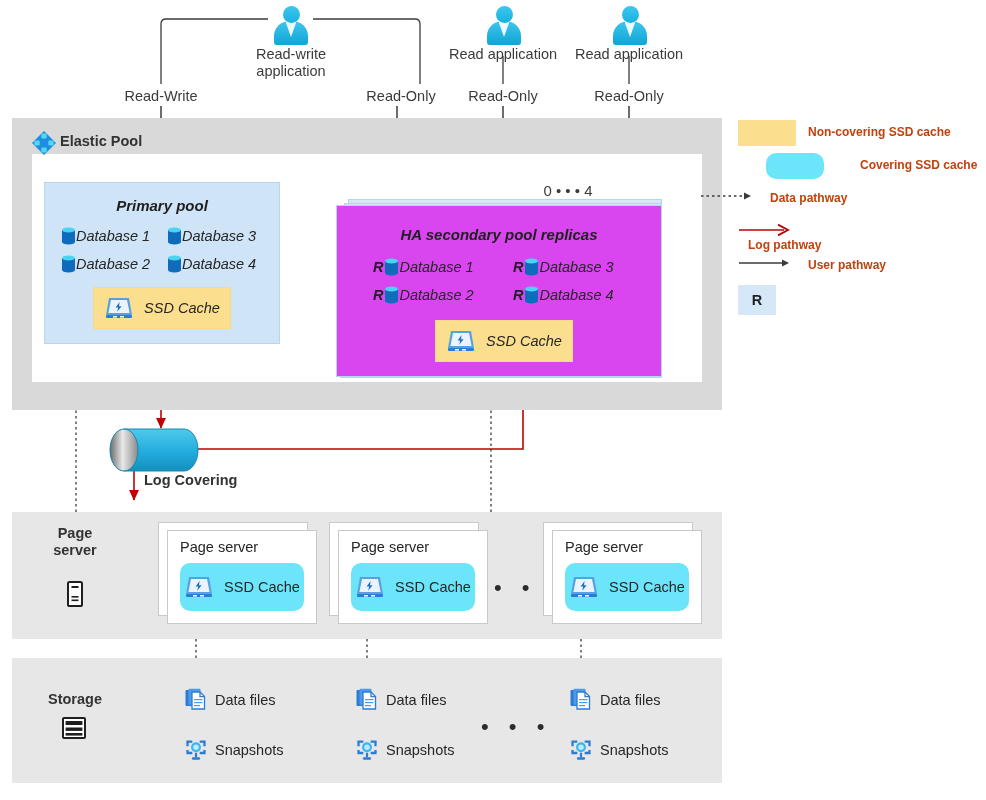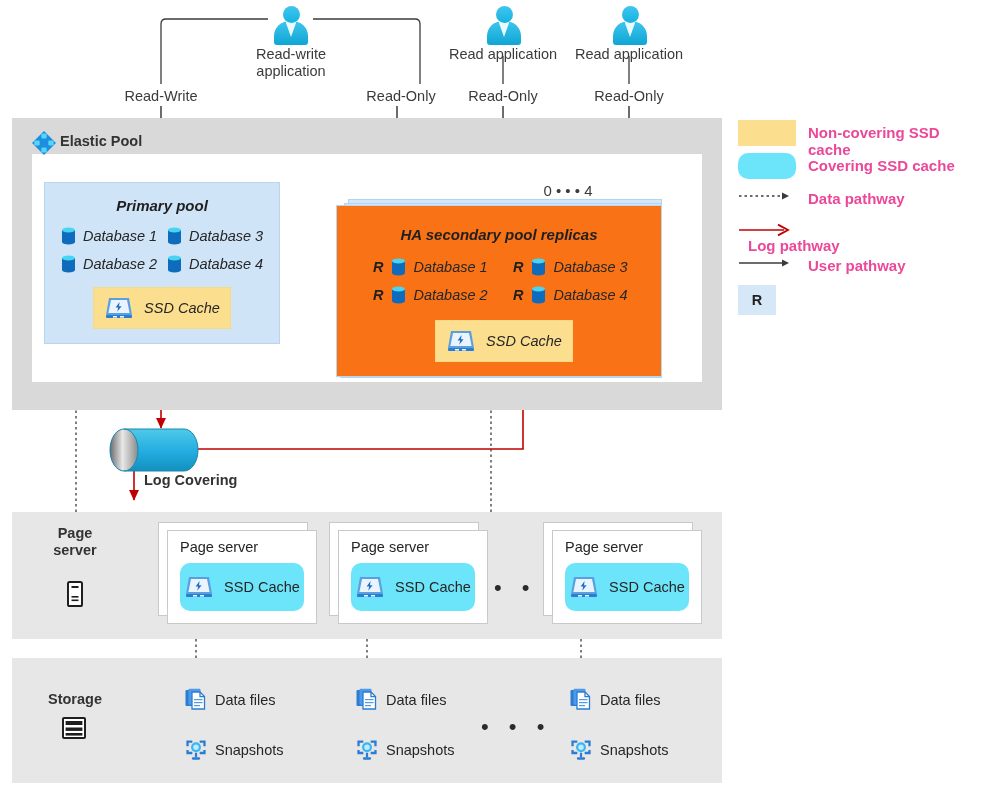--- a/index.html
+++ b/index.html
@@ -29,24 +29,24 @@
   
   #elastic-pool{left:12px;top:118px;width:710px;height:292px;background:#d9d9d9;}
   #elastic-pool .inner{position:absolute;left:20px;top:36px;width:670px;height:228px;background:#ffffff;}
   #ep-title{position:absolute;left:60px;top:133px;font-weight:bold;font-size:14.5px;color:#333;}
   .ep-ico{position:absolute;left:31px;top:130px;width:26px;height:26px;}
 
   
   .pool{position:absolute;background:#cfe4f7;border:1px solid #b9d6ef;font-style:italic;}
   #primary-pool{left:44px;top:182px;width:234px;height:160px;}
   .stack-card{position:absolute;background:#d4e7f9;border:1px solid #b5d4ef;}
-  #sec-pool{left:336px;top:205px;width:324px;height:170px;background:#f97316;border:1px solid #b9d6ef;}
+  #sec-pool{left:336px;top:205px;width:324px;height:170px;background:#d946ef;border:1px solid #b9d6ef;}
 
   .pool-title{position:absolute;width:100%;text-align:center;font-weight:bold;font-size:15px;color:#1f1f1f;}
-  .db-row{position:absolute;display:flex;align-items:center;gap:7px;font-size:14.5px;color:#262626;}
+  .db-row{position:absolute;display:flex;align-items:center;font-size:14.5px;color:#262626;}
   .db-ico{width:15px;height:18px;flex:none;}
   .rbadge{font-weight:bold;font-size:14.5px;color:#1f1f1f;margin-right:1px;}
 
   .ssd{position:absolute;display:flex;align-items:center;justify-content:center;gap:10px;
        font-size:14.5px;color:#262626;}
   .ssd.yellow{background:#fcdf8e;border:1px solid #f5d徐;border:1px solid #f7d98a;}
   .ssd.cyan{background:#6ce5fb;border-radius:10px;}
   .ssd-ico{width:30px;height:26px;flex:none;}
 
   
@@ -60,21 +60,21 @@
   .ps-card-back{position:absolute;background:#ffffff;border:1px solid #c9c9c9;}
   .ps-card{position:absolute;background:#ffffff;border:1px solid #c9c9c9;}
   .ps-title{position:absolute;left:12px;top:8px;font-size:14.5px;color:#262626;}
 
   .dots{position:absolute;font-size:22px;letter-spacing:7px;color:#2b2b2b;line-height:1;}
 
   .store-item{position:absolute;display:flex;align-items:center;gap:8px;font-size:14.5px;color:#262626;}
   .store-ico{width:22px;height:24px;flex:none;}
   .lg-row{position:absolute;display:flex;align-items:flex-start;}
   .lg-swatch{width:60px;flex:none;display:flex;align-items:center;justify-content:flex-start;}
-  .lg-text{font-weight:bold;font-size:15px;color:#ec4899;line-height:17px;}
+  .lg-text{font-weight:bold;font-size:12px;color:#c2410c;line-height:17px;}
   .sw-yellow{width:58px;height:26px;background:#fcdf8e;}
   .sw-cyan{width:58px;height:26px;background:#6ce5fb;border-radius:10px;}
   .sw-rbadge{width:38px;height:30px;background:#d6e7f8;display:flex;align-items:center;justify-content:center;
              font-weight:bold;font-size:14.5px;color:#1f1f1f;}
 </style>
 </head>
 <body>
 
 <svg class="layer">
   <defs>
@@ -445,28 +445,28 @@
   <span>Snapshots</span>
 </div>
 
 <div class="lg-row" style="left:738px;top:120px;">
   <div class="lg-swatch">
       <div class="sw-yellow"></div>
     </div>
   <div class="lg-text" style="margin-left:10px;margin-top:4px;">Non-covering SSD cache</div>
 </div>
 
-<div class="lg-row" style="left:738px;top:153px;">
+<div class="lg-row" style="left:766px;top:153px;gap:24px;">
   <div class="lg-swatch">
       <div class="sw-cyan"></div>
     </div>
   <div class="lg-text" style="margin-left:10px;margin-top:4px;">Covering SSD cache</div>
 </div>
 
-<div class="lg-row" style="left:738px;top:190px;">
+<div class="lg-row" style="left:700px;top:190px;">
   <div class="lg-swatch">
     <svg width="56" height="12" viewBox="0 0 56 12">
       <line x1="1" y1="6" x2="44" y2="6" stroke="#3b3b3b" stroke-width="1.6" stroke-dasharray="2.5,3"></line>
       <path d="M44,2.4 L51,6 L44,9.6 z" fill="#3b3b3b"></path>
     </svg>
   </div>
   <div class="lg-text" style="margin-left:10px;">Data pathway</div>
 </div>
 
 <div class="lg-row" style="left:738px;top:223px;flex-direction:column;">

